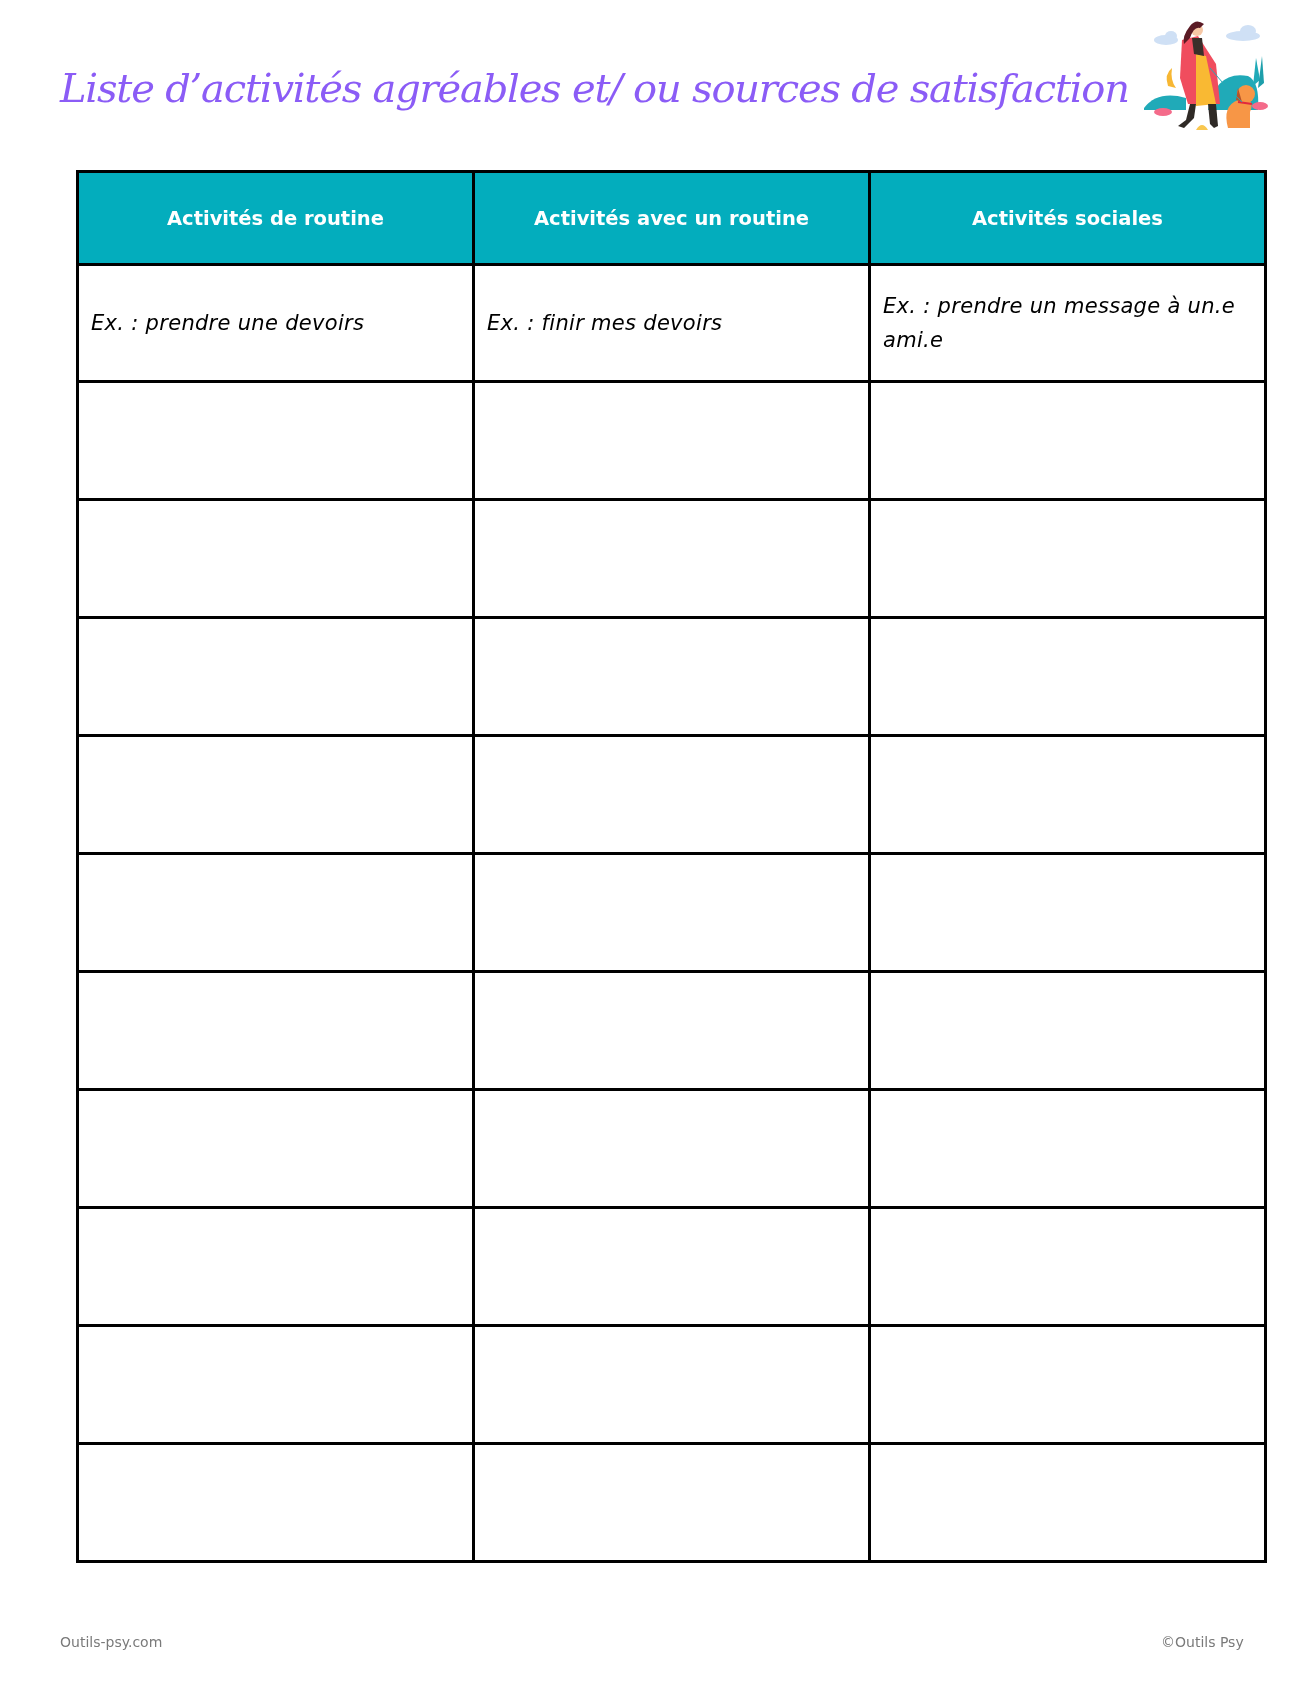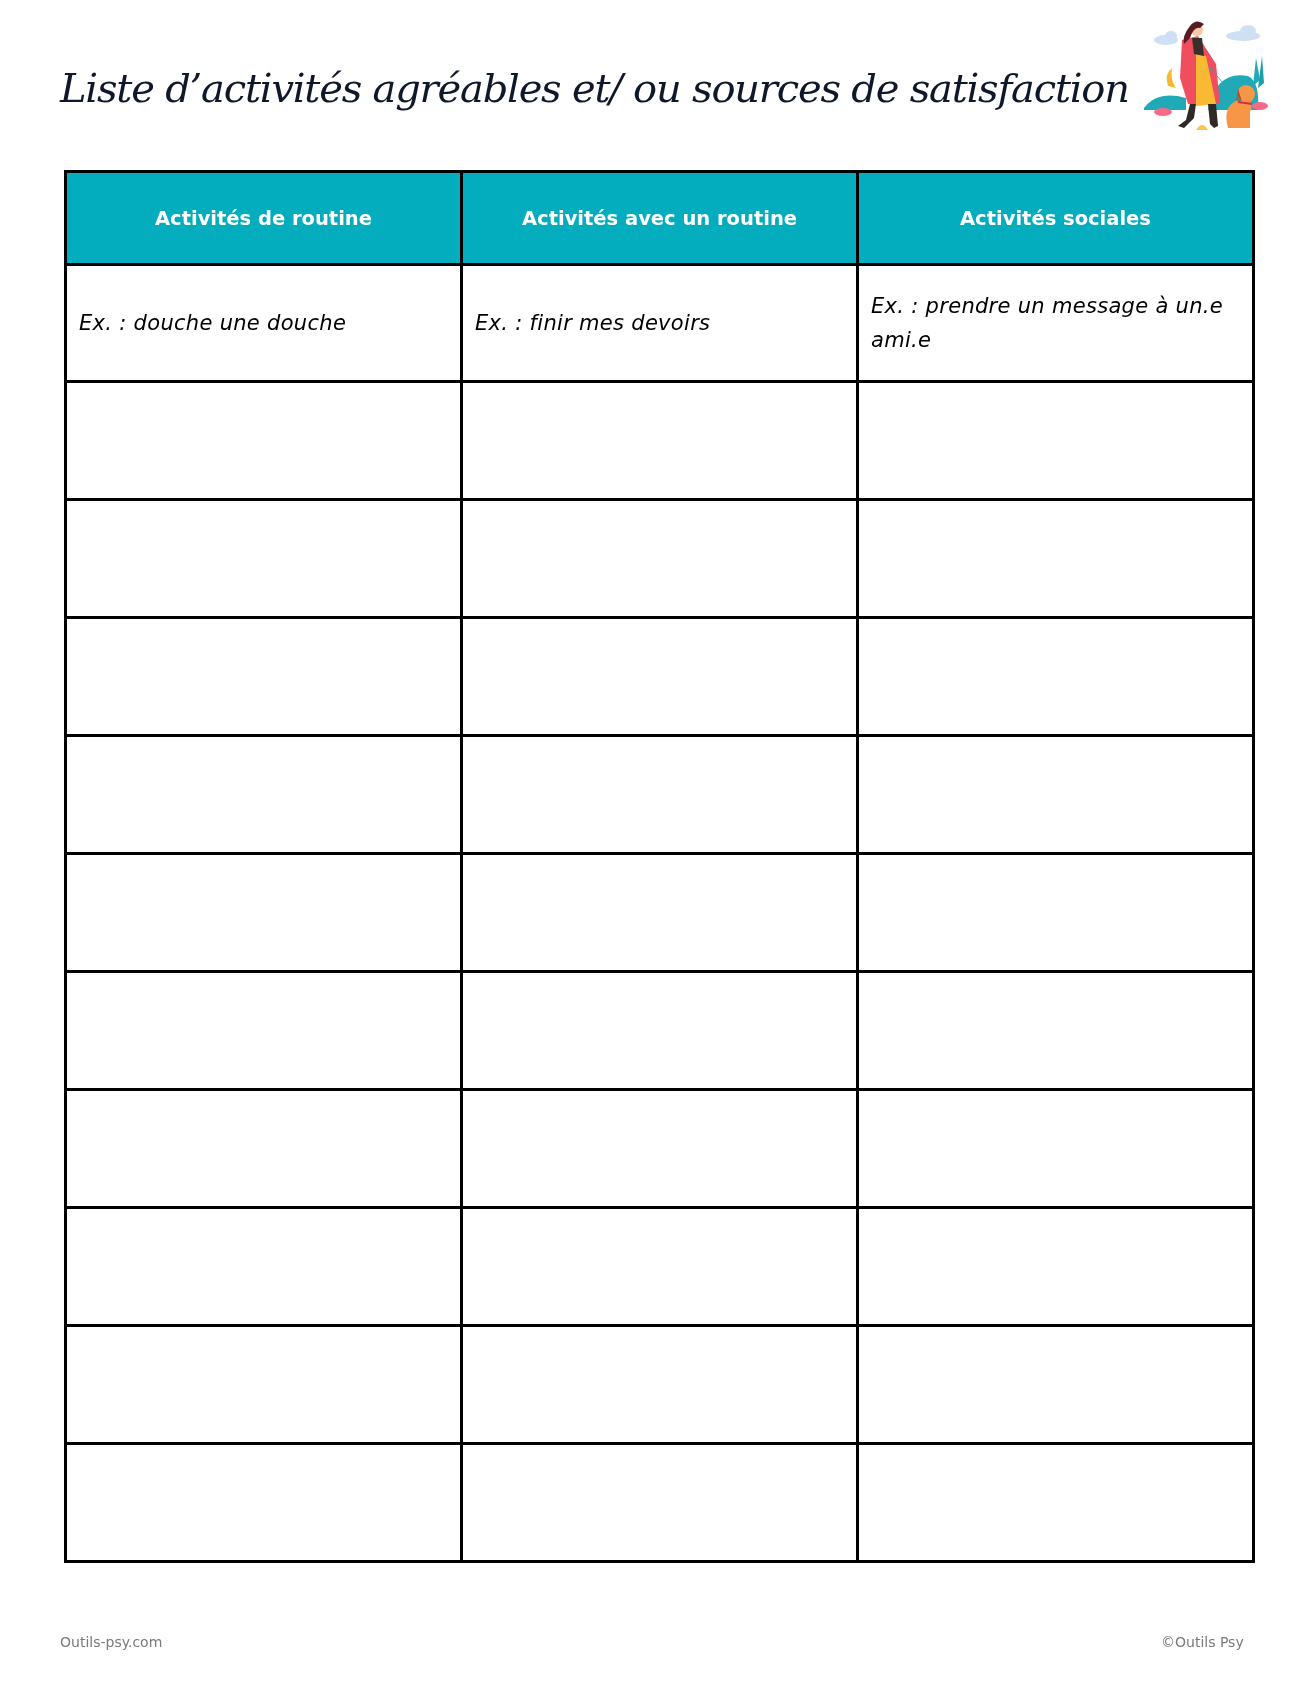--- a/index.html
+++ b/index.html
@@ -1,25 +1,25 @@
 <!DOCTYPE html>
 <html><head>
 <meta charset="utf-8">
 <style>
   html, body { margin: 0; padding: 0; background: #ffffff; }
   body { width: 1312px; height: 1692px; position: relative; overflow: hidden; font-family: "DejaVu Sans", sans-serif; }
   .title {
     position: absolute; left: 60px; top: 58px; margin: 0;
     font-family: "DejaVu Serif", serif; font-style: italic; font-weight: normal;
-    font-size: 40px; line-height: 60px; color: #0f172a; letter-spacing: -1.2px;
+    font-size: 40px; line-height: 60px; color: #8b5cf6; letter-spacing: -1.2px;
     white-space: nowrap;
   }
   .illustration { position: absolute; left: 1138px; top: 8px; width: 132px; height: 126px; }
   .sheet-table {
-    position: absolute; left: 64px; top: 170px;
+    position: absolute; left: 76px; top: 170px;
     width: 1191px; border-collapse: collapse; table-layout: fixed;
   }
   .sheet-table th, .sheet-table td { border: 3px solid #000; padding: 0; }
   .sheet-table th {
     background: #03adbd; color: #ffffff; height: 90px;
     font-family: "DejaVu Sans", sans-serif; font-weight: bold; font-size: 19.5px;
     text-align: center; vertical-align: middle;
   }
   .sheet-table td {
     height: 115px; vertical-align: middle;
@@ -81,21 +81,21 @@
 <table class="sheet-table">
   <thead>
     <tr>
       <th>Activités de routine</th>
       <th>Activités avec un routine</th>
       <th>Activités sociales</th>
     </tr>
   </thead>
   <tbody>
     <tr class="example">
-      <td>Ex. : douche une douche</td>
+      <td>Ex. : prendre une devoirs</td>
       <td>Ex. : finir mes devoirs</td>
       <td>Ex. : prendre un message à un.e ami.e</td>
     </tr>
     <tr>
         <td></td>
         <td></td>
         <td></td>
       </tr>
     <tr>
         <td></td>

